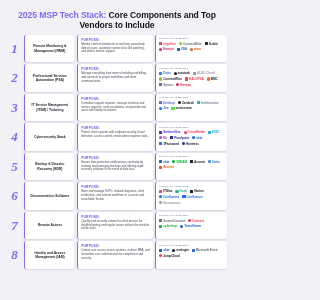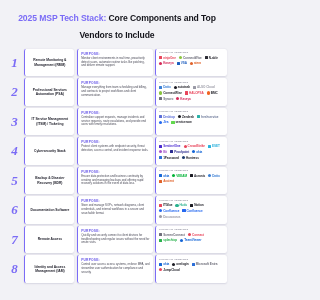--- a/index.html
+++ b/index.html
@@ -12,21 +12,21 @@
   #page {
     width: 234px; height: 300px;
     position: relative;
     background: #f2f2f6;
     padding: 7px 7px 4px 7px;
   }
   .title {
     text-align: center;
     font-size: 8.6px;
     font-weight: bold;
-    line-height: 17px;
+    line-height: 10px;
     color: #15151c;
     letter-spacing: -0.1px;
     padding: 3px 10px 5px 10px;
   }
   .title .accent { color: #7b6cf6; }
 
   .rows { display: flex; flex-direction: column; gap: 2.1px; }
   .row { display: flex; align-items: stretch; gap: 2.4px; height: 27.4px; }
 
   .num {

